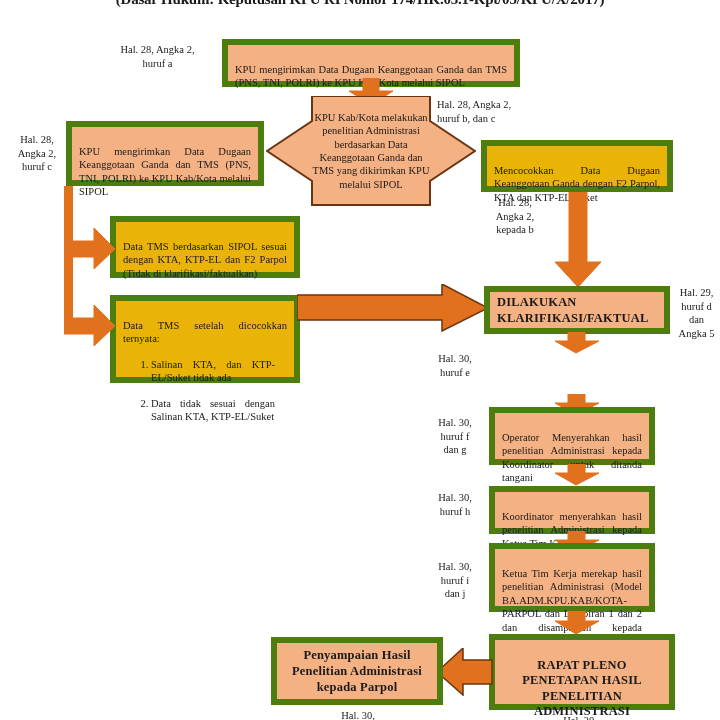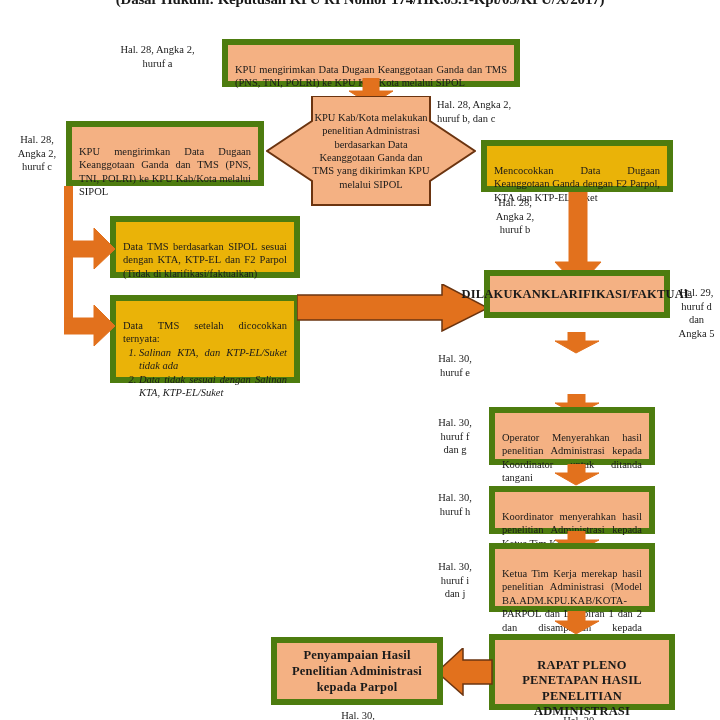--- a/index.html
+++ b/index.html
@@ -47,21 +47,21 @@
     text-align:center;
   }
 
   
   .conn{position:absolute;}
   .bar{position:absolute;background:#e2711d;}
 
   .chev{position:absolute;}
 
   ol.lst{margin:0;padding-left:16px;}
-  ol.lst li{margin:0;padding:0;font-style:italic;}
+  ol.lst li{margin:12px;padding:0;}
 </style>
 </head>
 <body>
 
 <div id="stage">
 
   <div class="title">(Dasar Hukum: Keputusan KPU RI Nomor 174/HK.03.1-Kpt/03/KPU/X/2017)</div>
 
   <div class="lbl" style="left:95px;top:43px;width:125px;">
     <div>Hal. 28, Angka 2,</div>
@@ -92,21 +92,21 @@
     <div>huruf c</div>
   </div>
 
   <div class="box" style="left:66px;top:121px;width:198px;height:65px;">KPU mengirimkan Data Dugaan Keanggotaan Ganda dan TMS (PNS, TNI, POLRI) ke KPU Kab/Kota melalui SIPOL</div>
 
   <div class="box pink" style="left:481px;top:140px;width:192px;height:52px;">Mencocokkan Data Dugaan Keanggotaan Ganda dengan F2 Parpol, KTA dan KTP-EL/Suket</div>
 
   <div class="lbl" style="left:481px;top:196px;width:68px;">
     <div>Hal. 28,</div>
     <div>Angka 2,</div>
-    <div>huruf b</div>
+    <div>kepada b</div>
   </div>
 
   <svg class="conn" style="left:554px;top:192px;" width="48" height="96" viewBox="0 0 48 96">
     <polygon points="15,0 33,0 33,70 47,70 24,95 1,70 15,70" fill="#e2711d" stroke="#e2711d" stroke-width="1"></polygon>
   </svg>
 
   <div class="box pink" style="left:110px;top:216px;width:190px;height:62px;">Data TMS berdasarkan SIPOL sesuai dengan KTA, KTP-EL dan F2 Parpol (Tidak di klarifikasi/faktualkan)</div>
 
   <div class="box pink" style="left:110px;top:295px;width:190px;height:88px;">
     <div>Data TMS setelah dicocokkan ternyata:</div>
@@ -121,21 +121,21 @@
     <polygon points="0,13 30,13 30,0 51,21 30,41 30,29 0,29" fill="#e2711d" stroke="#e2711d" stroke-width="1"></polygon>
   </svg>
   <svg class="conn" style="left:64px;top:305px;" width="52" height="42" viewBox="0 0 52 42">
     <polygon points="0,13 30,13 30,0 51,21 30,41 30,29 0,29" fill="#e2711d" stroke="#e2711d" stroke-width="1"></polygon>
   </svg>
 
   <svg class="conn" style="left:297px;top:284px;" width="192" height="48" viewBox="0 0 192 48">
     <polygon points="0,11 145,11 145,0 191,24 145,47 145,36 0,36" fill="#e2711d" stroke="#6b3410" stroke-width="1.5"></polygon>
   </svg>
 
-  <div class="box bold center" style="left:484px;top:270px;width:186px;height:47px;display:flex;flex-direction:row;align-items:center;justify-content:center;">
+  <div class="box bold center" style="left:484px;top:286px;width:186px;height:47px;display:flex;flex-direction:column;align-items:flex-start;justify-content:center;">
     <span>DILAKUKAN</span>
     <span>KLARIFIKASI/FAKTUAL</span>
   </div>
 
   <div class="lbl" style="left:673px;top:286px;width:47px;">
     <div>Hal. 29,</div>
     <div>huruf d</div>
     <div>dan</div>
     <div>Angka 5</div>
   </div>

